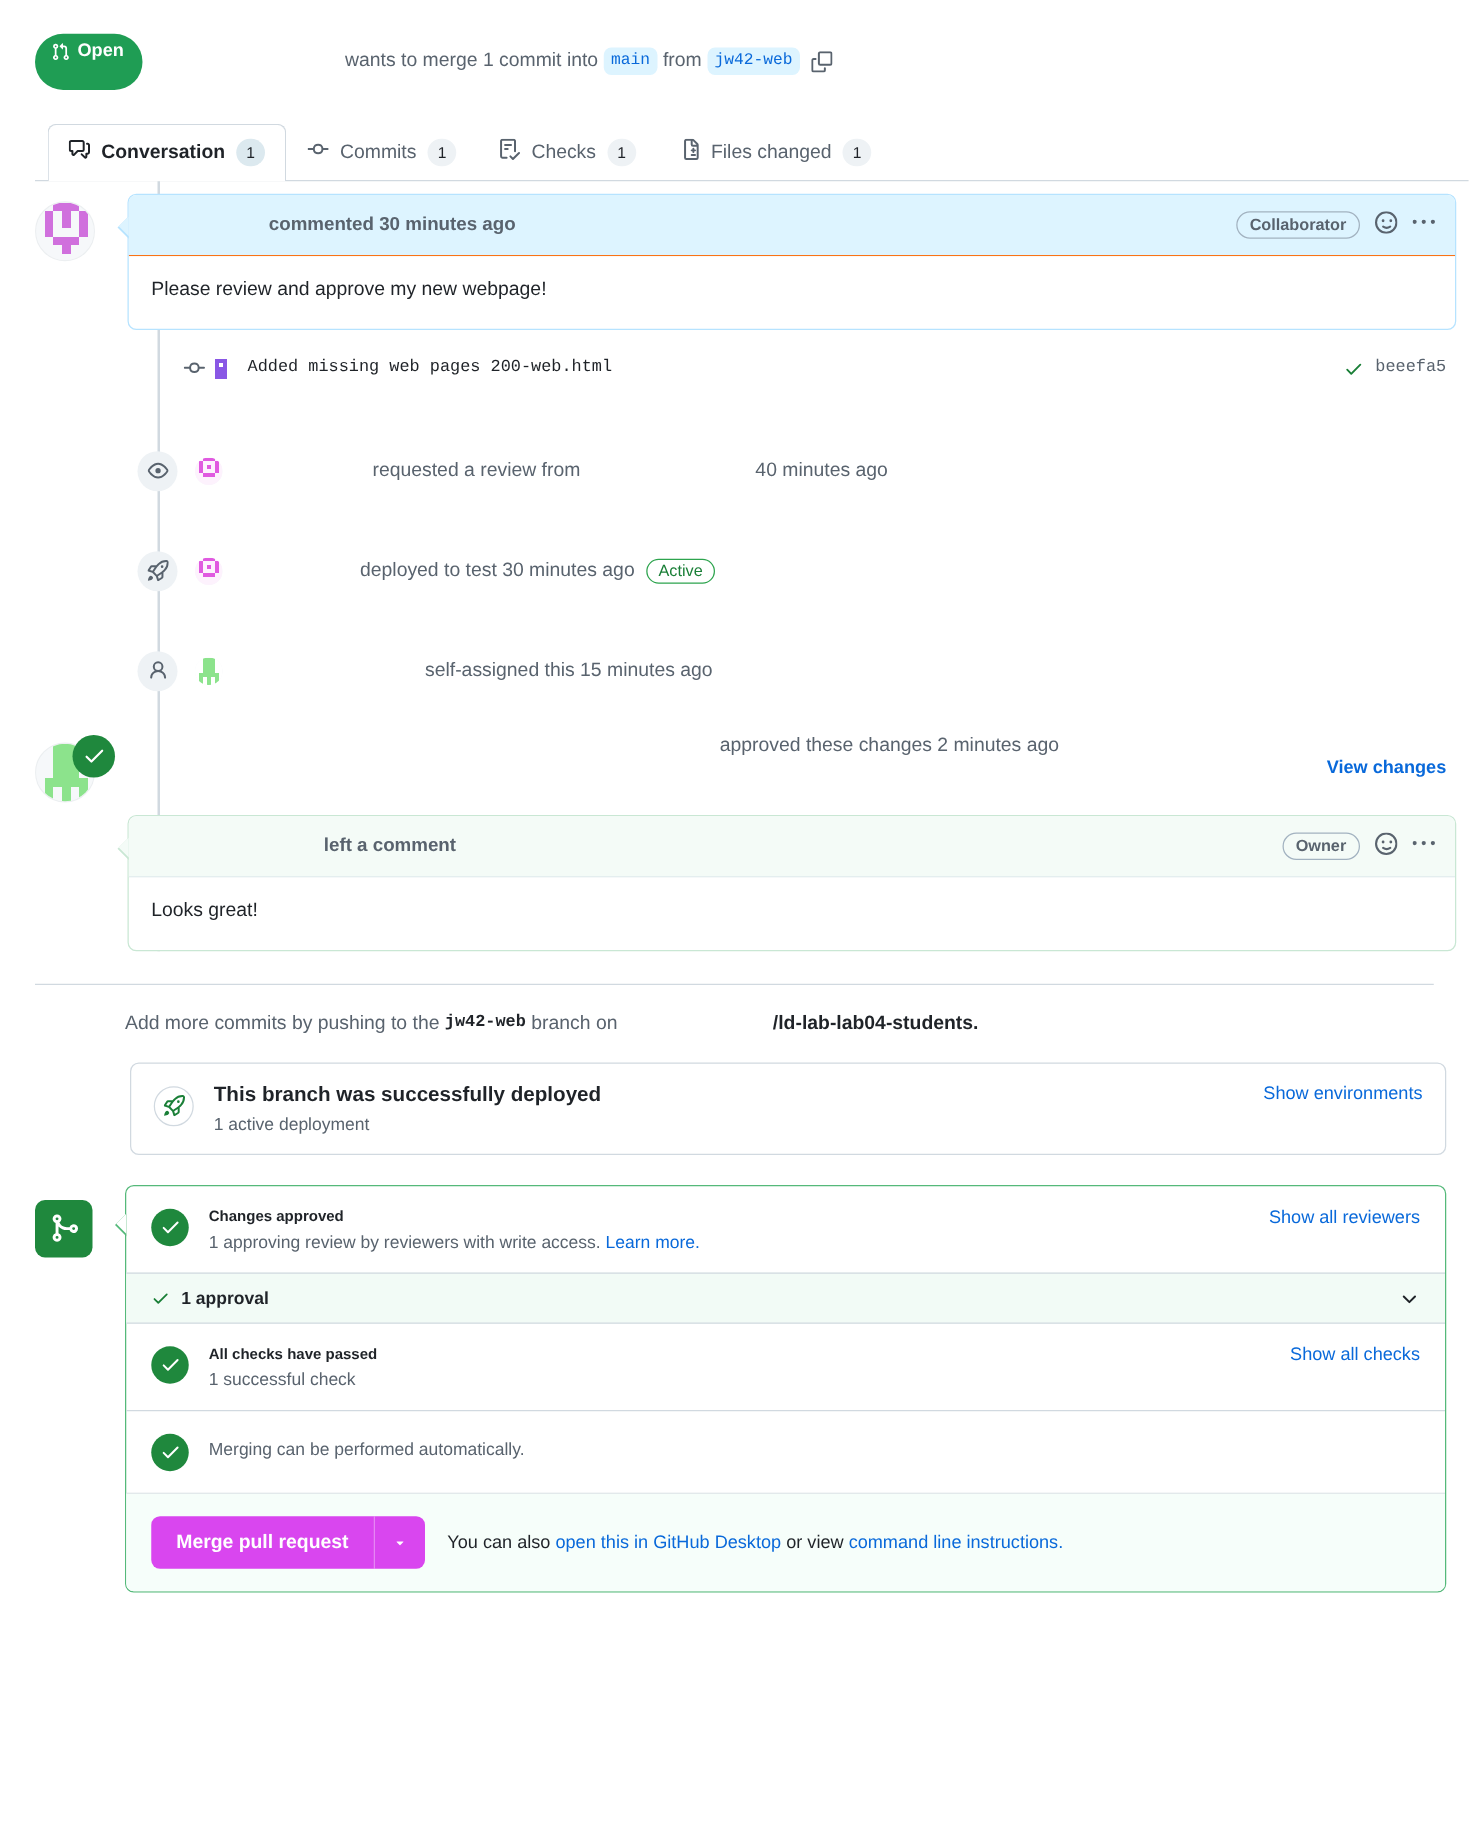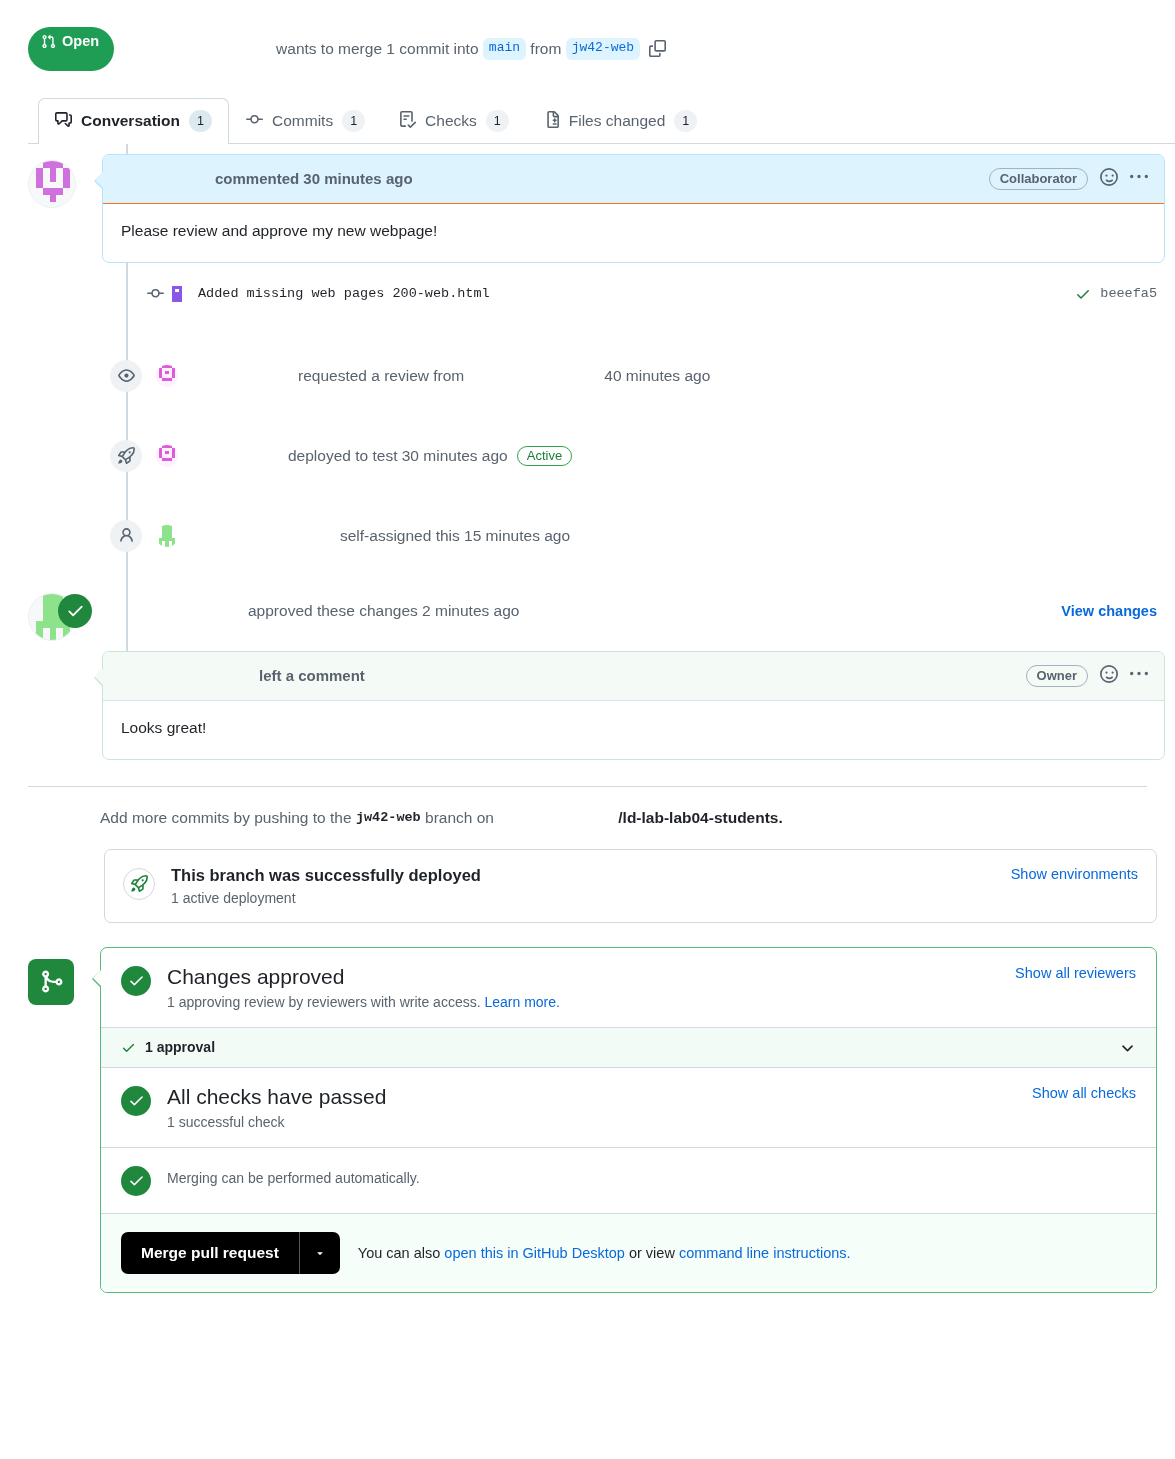--- a/index.html
+++ b/index.html
@@ -279,21 +279,21 @@
   }
   .mb-section { padding: 17px 20px; display: flex; align-items: flex-start; }
   .mb-section + .mb-section { border-top: 1px solid #d1d9e0; }
   .check-circle {
     width: 30px; height: 30px; border-radius: 50%;
     background: #1f883d; color: #fff; flex: none;
     display: flex; align-items: center; justify-content: center;
     margin-top: 1px;
   }
   .mb-text { margin-left: 16px; }
-  .mb-title { font-size: 21px; font-weight: 400; }
+  .mb-title { font-size: 12px; font-weight: 700; }
   .mb-sub { font-size: 14px; color: #59636e; margin-top: 5px; }
   .mb-right { margin-left: auto; font-size: 14.5px; }
   .approval-row {
     background: #f2fbf6;
     border-top: 1px solid #d1d9e0;
     border-bottom: 1px solid #d1d9e0;
     padding: 11px 20px;
     display: flex; align-items: center;
     font-size: 14px; font-weight: 600; color: #1f2328;
   }
@@ -301,21 +301,21 @@
   .chev { margin-left: auto; color: #1f2328; display:inline-flex; }
   .merge-foot {
     background: #f6fefa;
     border-top: 1px solid #d1d9e0;
     border-radius: 0 0 6px 6px;
     padding: 18px 20px;
     display: flex; align-items: center;
   }
   .merge-btn {
     display: flex; align-items: stretch;
-    background: #000000; border-radius: 7px;
+    background: #d946ef; border-radius: 7px;
     color: #fff; font-size: 15.5px; font-weight: 600;
     overflow: hidden; cursor: pointer;
   }
   .merge-btn .lbl { padding: 12px 20px; }
   .merge-btn .divd { width: 1px; background: rgba(255,255,255,.35); }
   .merge-btn .caret { padding: 12px 14px; display: flex; align-items: center; }
   .merge-note { margin-left: 18px; font-size: 14.5px; color: #1f2328; }
 </style>
 </head>
 <body>
@@ -524,21 +524,21 @@
     <div class="avatar">
       <svg viewBox="0 0 7 7" width="48" height="48" shape-rendering="crispEdges">
         <rect width="7" height="7" fill="#f6f8fa"></rect>
         <rect x="2" y="0" width="3" height="5" fill="#8ce38c"></rect>
         <rect x="1" y="4" width="1" height="3" fill="#8ce38c"></rect>
         <rect x="5" y="4" width="1" height="3" fill="#8ce38c"></rect>
         <rect x="3" y="5" width="1" height="2" fill="#8ce38c"></rect>
       </svg>
     </div>
     <div style="flex:1;margin-left:26px;position:relative;">
-      <div style="display:flex;align-items:center;height:48px;position:relative;">
+      <div style="display:flex;align-items:center;height:48px;position:relative;flex-direction:column;">
         <span class="tl-ico green-check" style="left:-44px;width:34px;height:34px;">
           <svg width="19" height="19" viewBox="0 0 16 16" fill="currentColor">
               <path d="M13.78 4.22a.75.75 0 0 1 0 1.06l-7.25 7.25a.75.75 0 0 1-1.06 0L2.22 9.28a.751.751 0 0 1 .018-1.042.751.751 0 0 1 1.042-.018L6 10.94l6.72-6.72a.75.75 0 0 1 1.06 0Z"></path>
             </svg>
         </span>
         <span class="ev-text" style="margin-left:46px;">
           <span style="display:inline-block;width:100px;"></span>
           <span>approved these changes 2 minutes ago</span>
         </span>
         <a class="link" style="margin-left:auto;margin-right:18px;font-weight:600;font-size:14.5px;">View changes</a>

